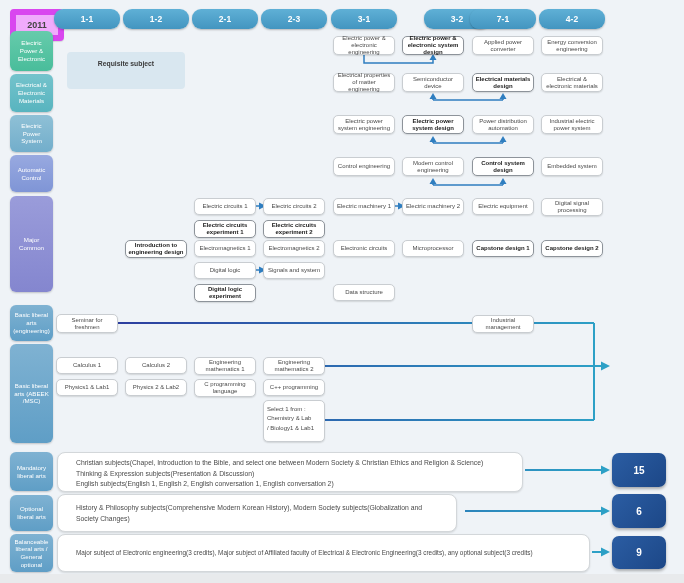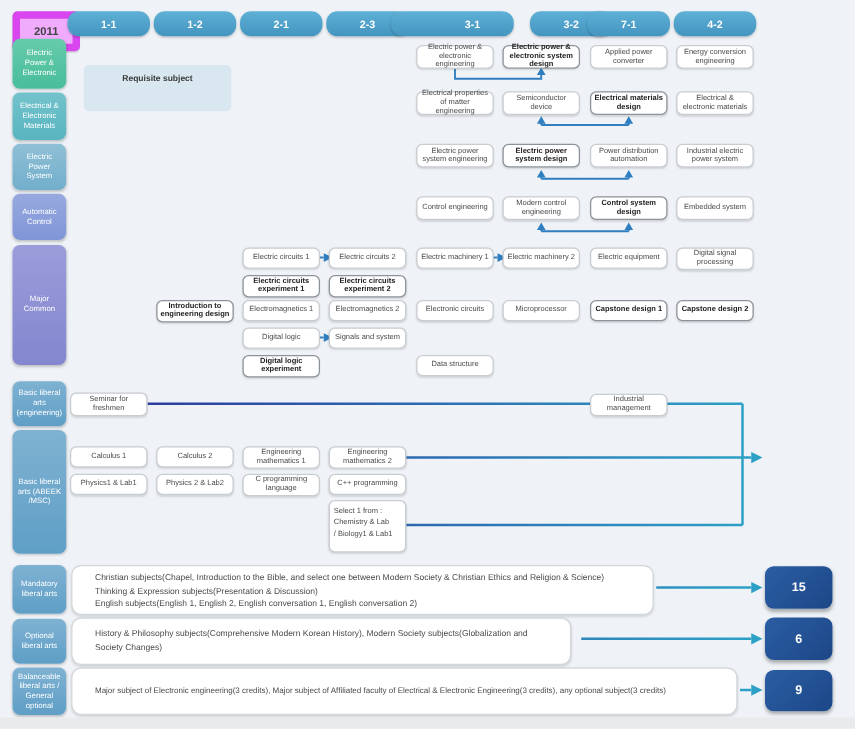--- a/index.html
+++ b/index.html
@@ -112,21 +112,21 @@
       <path d="M592,552 H601" stroke="#2da0c6" stroke-width="2" fill="none"></path>
       <polygon points="601,547.5 610,552 601,556.5" fill="#2da0c6"></polygon>
     </g>
   </svg>
 
   <div class="year">2011</div>
   <div class="sem" style="left:54px;">1-1</div>
   <div class="sem" style="left:123px;">1-2</div>
   <div class="sem" style="left:192px;">2-1</div>
   <div class="sem" style="left:261px;">2-3</div>
-  <div class="sem" style="left:313px;padding-left:32px;">3-1</div>
+  <div class="sem" style="left:331px;">3-1</div>
   <div class="sem" style="left:400px;margin-left:24px;">3-2</div>
   <div class="sem" style="left:470px;">7-1</div>
   <div class="sem" style="left:539px;">4-2</div>
 
   <div class="cat green" style="top:31px;height:40px;">Electric Power &amp; Electronic</div>
   <div class="cat teal" style="top:74px;height:38px;">Electrical &amp; Electronic Materials</div>
   <div class="cat steel" style="top:115px;height:37px;">Electric Power System</div>
   <div class="cat peri" style="top:155px;height:37px;">Automatic Control</div>
   <div class="cat purple" style="top:196px;height:96px;">Major Common</div>
   <div class="cat blue" style="top:305px;height:36px;">Basic liberal arts (engineering)</div>

